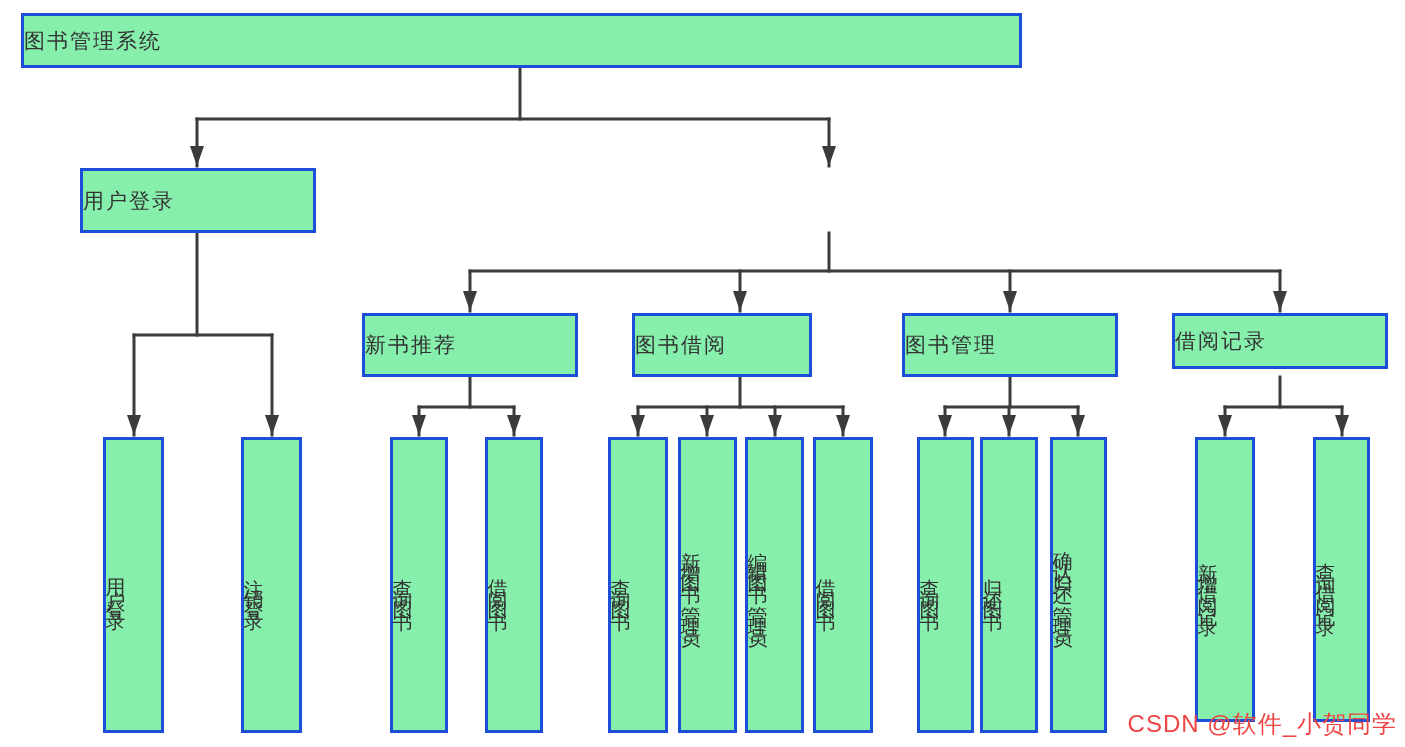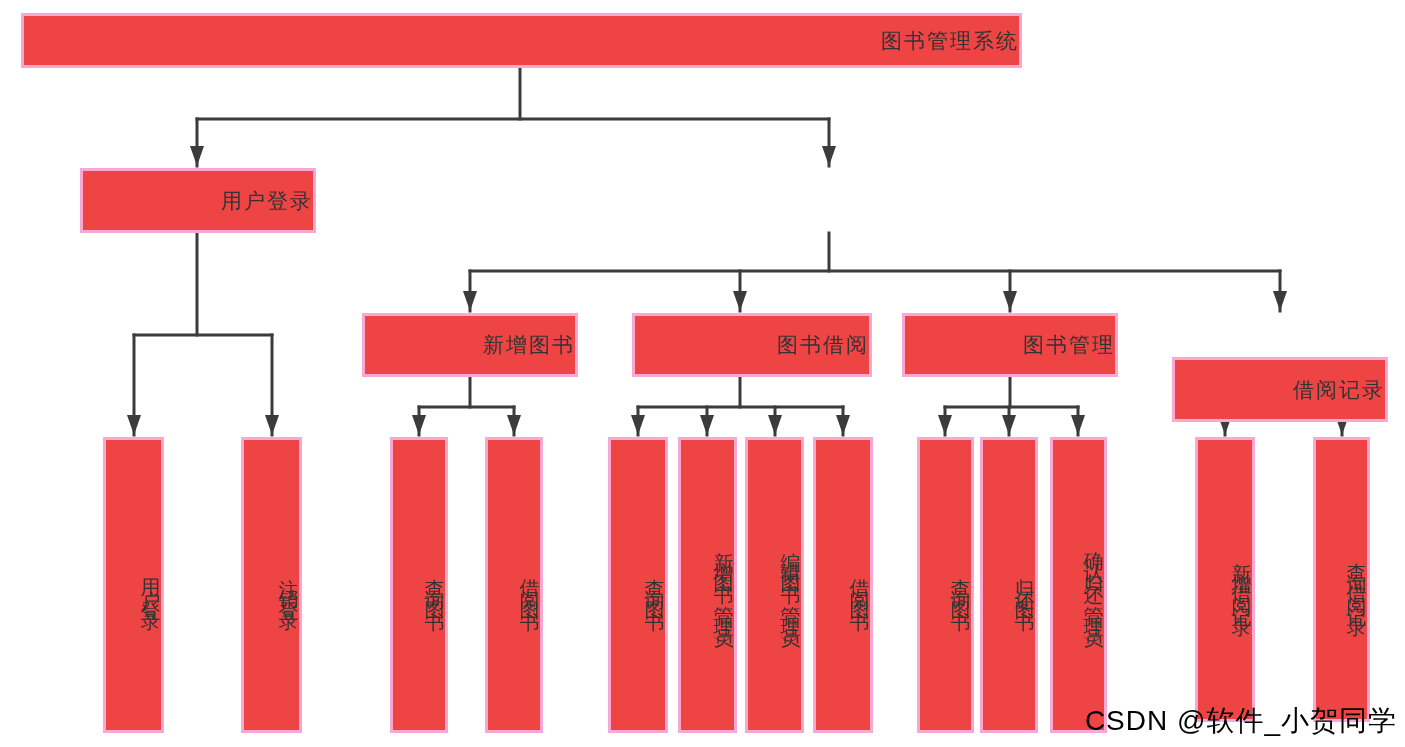--- a/index.html
+++ b/index.html
@@ -9,47 +9,47 @@
     background:#ffffff;
     font-family:"Liberation Sans", sans-serif;
     color:#333333;
     overflow:hidden;
   }
   #wires{position:absolute;left:0;top:0;width:1405px;height:747px;}
   #wires line{stroke:#3b3b3b;stroke-width:3;stroke-linecap:square;}
   .box{
     position:absolute;
     box-sizing:border-box;
-    border:3px solid #f9a8d4;
-    background:#ef4444;
+    border:3px solid #1d4ed8;
+    background:#86efac;
     display:flex;
     align-items:center;
-    justify-content:flex-end;
+    justify-content:flex-start;
     text-align:center;
   }
   .hlabel{
     font-size:21px;
     letter-spacing:2px;
     color:#333333;
     white-space:nowrap;
   }
   .vbox .vlabel{
     writing-mode:vertical-rl;
     text-orientation:mixed;
     font-size:20px;
     letter-spacing:11px;
     color:#333333;
     line-height:1;
   }
   .watermark{
     position:absolute;
     right:8px;
     bottom:7px;
-    font-size:28px;
-    color:#000000;
+    font-size:24px;
+    color:#ef4444;
     letter-spacing:1px;
     white-space:nowrap;
   }
 </style>
 </head>
 <body>
 
 <div id="stage">
 
   <svg id="wires" width="1405" height="747" viewBox="0 0 1405 747">
@@ -116,29 +116,29 @@
 
   <div class="box" style="left:21px;top:13px;width:1001px;height:55px;">
     <span class="hlabel">图书管理系统</span>
   </div>
 
   <div class="box" style="left:80px;top:168px;width:236px;height:65px;">
     <span class="hlabel">用户登录</span>
   </div>
 
   <div class="box" style="left:362px;top:313px;width:216px;height:64px;">
-    <span class="hlabel">新增图书</span>
+    <span class="hlabel">新书推荐</span>
   </div>
-  <div class="box" style="left:632px;top:313px;width:240px;height:64px;">
+  <div class="box" style="left:632px;top:313px;width:180px;height:64px;">
     <span class="hlabel">图书借阅</span>
   </div>
   <div class="box" style="left:902px;top:313px;width:216px;height:64px;">
     <span class="hlabel">图书管理</span>
   </div>
-  <div class="box" style="left:1172px;top:313px;width:216px;height:65px;margin-top:44px;">
+  <div class="box" style="left:1172px;top:313px;width:216px;height:56px;">
     <span class="hlabel">借阅记录</span>
   </div>
 
   <div class="box vbox" style="left:103px;top:437px;width:61px;height:296px;">
     <span class="vlabel">用户登录</span>
   </div>
   <div class="box vbox" style="left:241px;top:437px;width:61px;height:296px;">
     <span class="vlabel">注销登录</span>
   </div>
 

